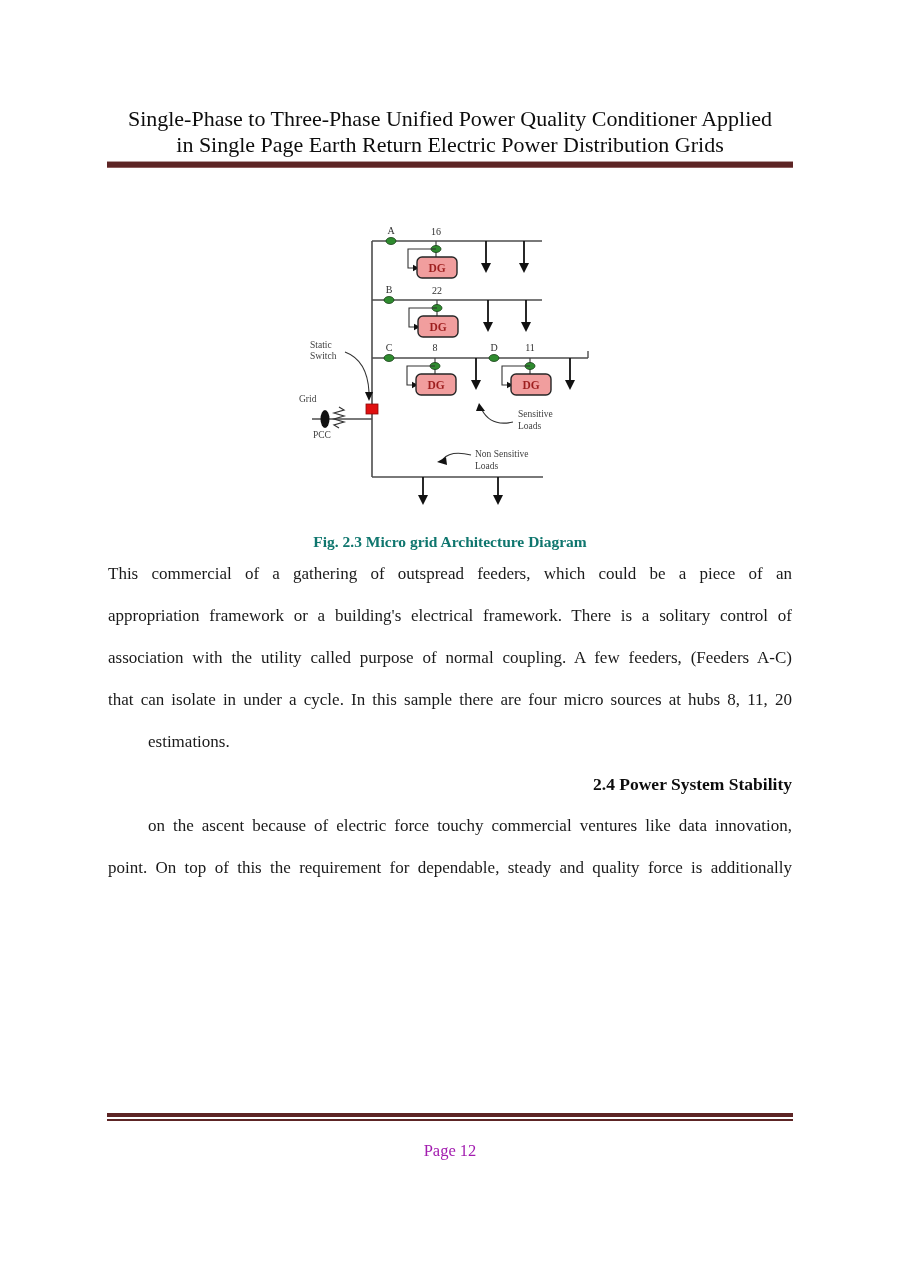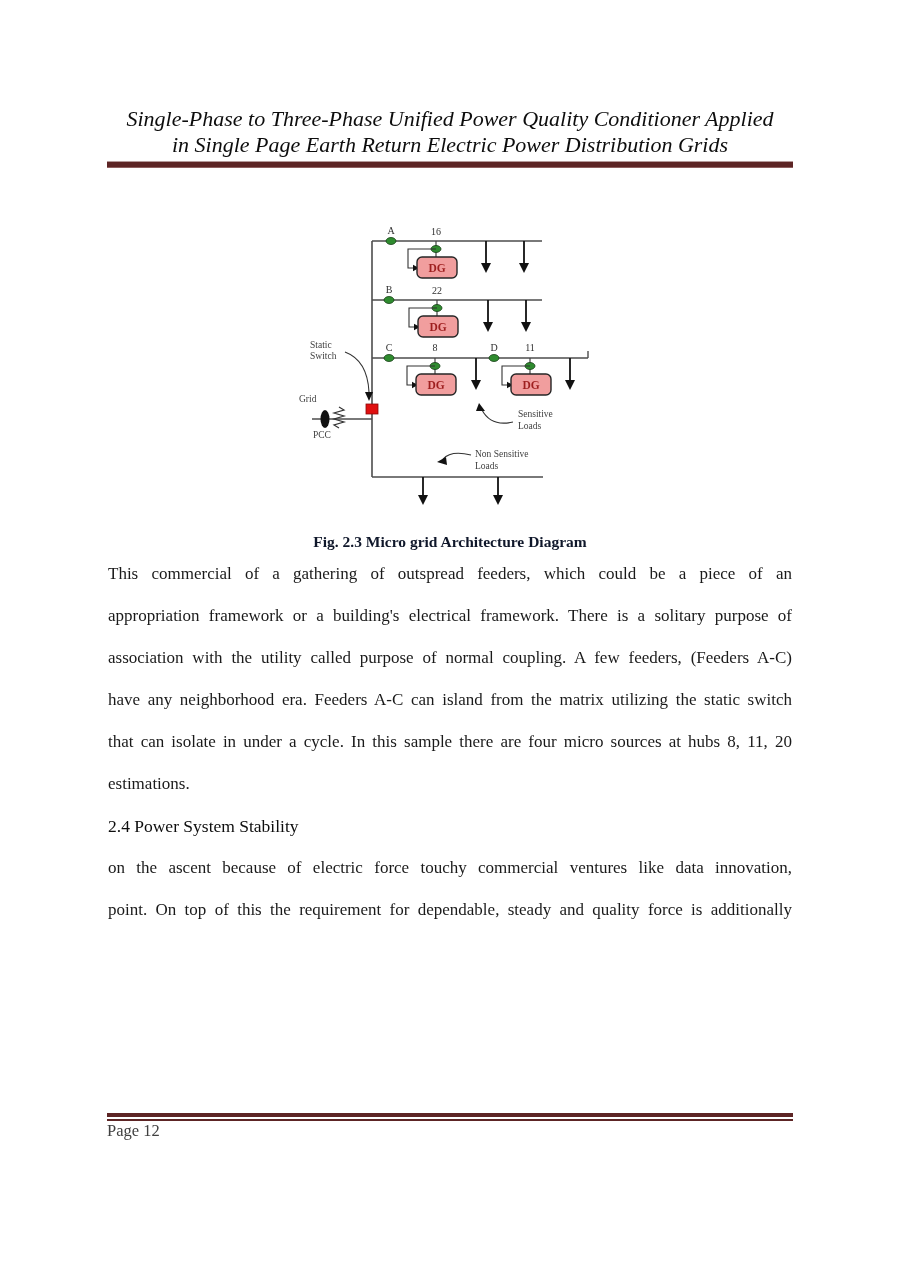--- a/index.html
+++ b/index.html
@@ -5,66 +5,67 @@
   html,body{margin:0;padding:0;background:#ffffff;}
   .page{
     position:relative;
     width:900px;height:1273px;
     background:#ffffff;
     font-family:"Liberation Serif", serif;
     color:#1a1a1a;
     overflow:hidden;
   }
   
-  .header{padding:106px 107px 0 107px;font-style:italic;}
+  .header{padding:106px 107px 0 107px;}
   .title{
     text-align:center;
     font-size:22px;line-height:26px;
     color:#0d0d0d;
   }
   .header-rule{margin-top:3px;}
   .hr-light{height:1px;background:#b59a9a;}
   .hr-thick{height:5px;background:#5d2525;}
   .hr-mid{height:1px;background:#8f5f5f;}
   
   .figure-wrap{margin:44px 0 0 285px;}
   .fig-caption{
     margin-top:16px;
     text-align:center;
     font-weight:bold;
     font-size:15.5px;line-height:20px;
-    color:#0f172a;
+    color:#0f766e;
   }
   
   .content{margin:1px 108px 0 108px;}
   .para{font-size:17px;}
   .tline{
     line-height:42px;
     text-align:justify;
     text-align-last:justify;
     white-space:normal;
   }
-  .tline-last{text-align-last:left;}
+  .tline-last{text-align-last:left;margin-left:40px;}
   .justify-all .tline-last{text-align-last:justify;}
   .section-heading{
-    font-weight:normal;
+    font-weight:bold;
     font-size:17.5px;
     line-height:42px;
     color:#0d0d0d;
+    text-align:right;
   }
   
   .footer{position:absolute;left:107px;top:1113px;width:686px;}
   .fr-thick{height:4px;background:#5d2525;}
   .fr-gap{height:2px;background:#ffffff;}
   .fr-thin{height:2px;background:#5d2525;}
   .page-number{
-    margin-top:0;
-    text-align:left;
+    margin-top:20px;
+    text-align:center;
     font-size:16.5px;
-    color:#404040;
+    color:#a21caf;
   }
   
   .mg-label{font-family:"Liberation Serif", serif;font-size:9.5px;fill:#3f3f3f;}
   .mg-node-label{font-family:"Liberation Serif", serif;font-size:10px;fill:#2f2f2f;}
   .dg-text{font-family:"Liberation Serif", serif;font-size:11.5px;font-weight:bold;fill:#9e1f1f;}
 </style>
 </head>
 <body>
 
 <div class="page">
@@ -184,23 +185,22 @@
         <polygon points="152,250 161,245 162,253" fill="#111111"></polygon>
       </g>
     </svg>
   </div>
 
   <div class="fig-caption">Fig. 2.3 Micro grid Architecture Diagram</div>
 
   <div class="content">
     <div class="para">
         <div class="tline">This commercial of a gathering of outspread feeders, which could be a piece of an</div>
-        <div class="tline">appropriation framework or a building's electrical framework. There is a solitary purpose of</div>
+        <div class="tline">appropriation framework or a building's electrical framework. There is a solitary control of</div>
         <div class="tline">association with the utility called purpose of normal coupling. A few feeders, (Feeders A-C)</div>
-        <div class="tline">have any neighborhood era. Feeders A-C can island from the matrix utilizing the static switch</div>
         <div class="tline">that can isolate in under a cycle. In this sample there are four micro sources at hubs 8, 11, 20</div>
         <div class="tline tline-last">estimations.</div>
       </div>
     <div class="section-heading">2.4 Power System Stability</div>
     <div class="para justify-all">
         <div class="tline tline-last">on the ascent because of electric force touchy commercial ventures like data innovation,</div>
         <div class="tline">point. On top of this the requirement for dependable, steady and quality force is additionally</div>
       </div>
   </div>
 

